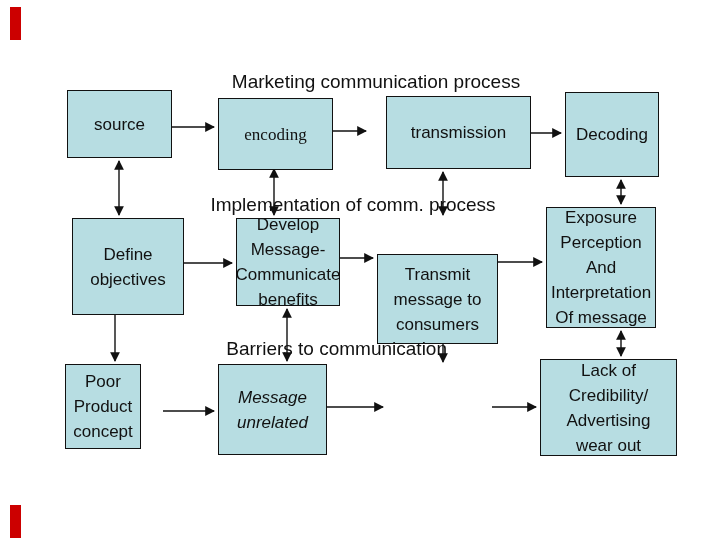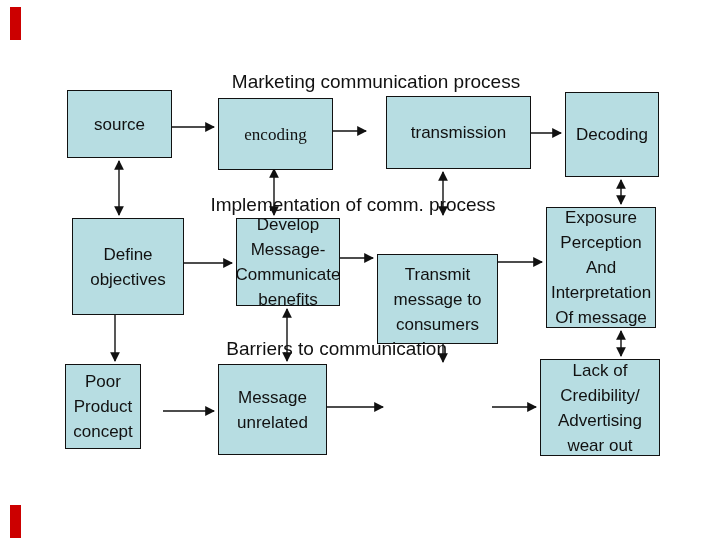--- a/index.html
+++ b/index.html
@@ -72,23 +72,23 @@
   #box-encoding     {left:218px; top:98px;  width:115px; height:72px;font-family:Liberation Serif, serif;}
   #box-transmission {left:386px; top:96px;  width:145px; height:73px;}
   #box-decoding     {left:565px; top:92px;  width:94px; height:85px;}
 
   #box-define       {left:72px;  top:218px; width:112px; height:97px;}
   #box-develop      {left:236px; top:218px; width:104px; height:88px;}
   #box-transmit     {left:377px; top:218px; width:121px; height:90px;margin-top:36px;}
   #box-exposure     {left:546px; top:207px; width:110px; height:121px;}
 
   #box-poor         {left:65px;  top:364px; width:76px;  height:85px;}
-  #box-message      {left:218px; top:364px; width:109px; height:91px;}
+  #box-message      {left:218px; top:364px; width:109px; height:91px;font-style:italic;}
   #box-failure      {left:387px; top:365px; width:105px; height:92px;}
-  #box-lack         {left:540px; top:359px; width:120px; height:97px;}
+  #box-lack         {left:540px; top:359px; width:137px; height:97px;}
 
   #label-marketing      {left:231px; top:70px;  width:290px;}
   #label-implementation {left:203px; top:177px; width:300px;margin-top:16px;}
   #label-barriers       {left:223px; top:337px; width:224px;text-align:right;}
 </style>
 </head>
 <body>
 
 <div id="slide">
 

